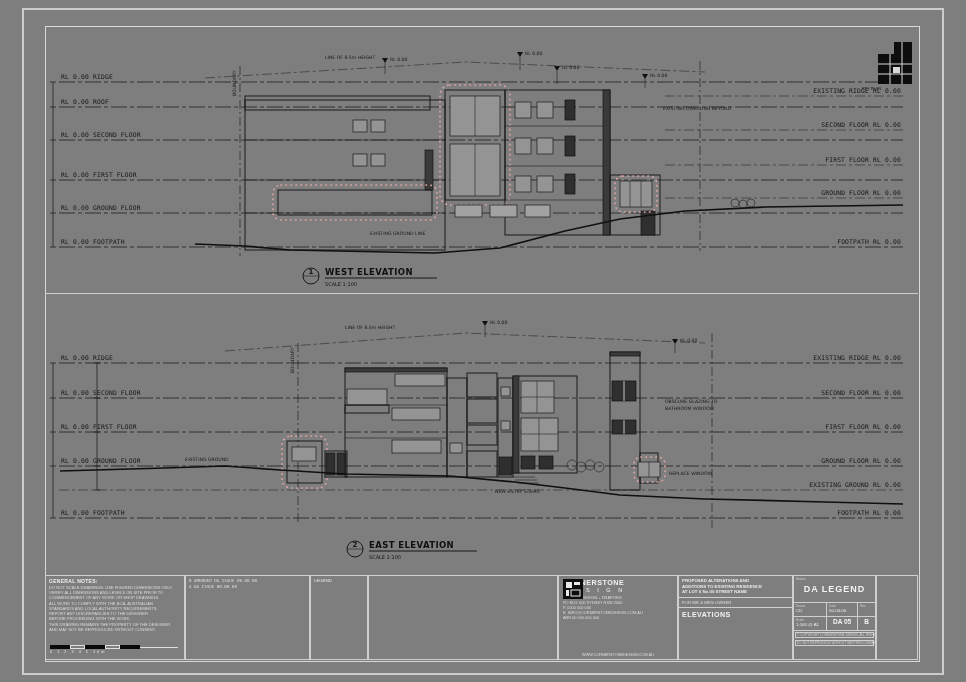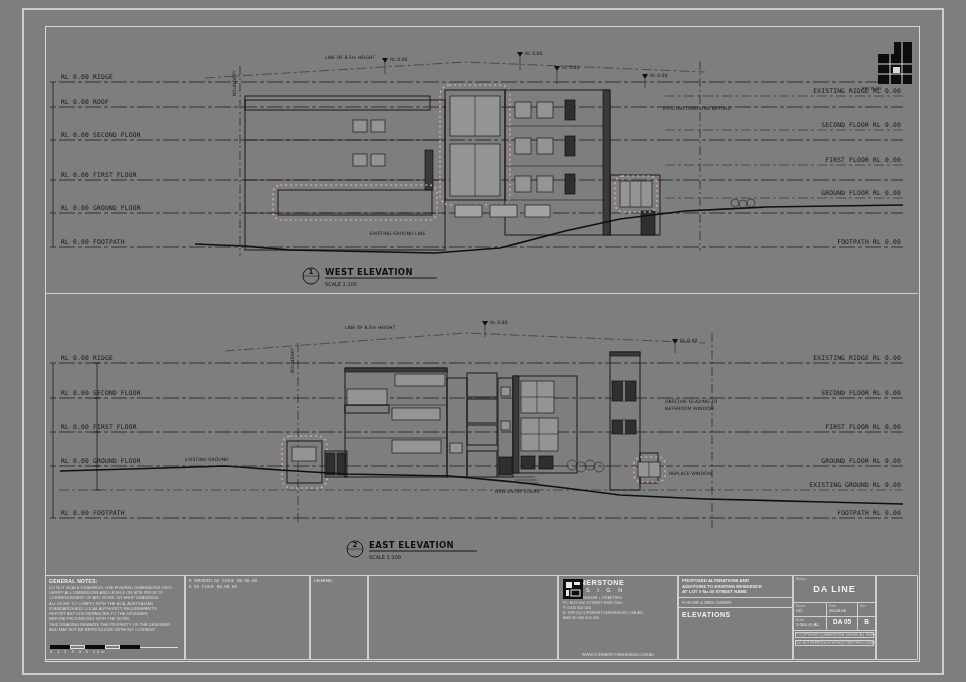--- a/index.html
+++ b/index.html
@@ -457,21 +457,21 @@
       </div>
       <div class="bx">
         <div class="cl">FOR MR &amp; MRS OWNER</div>
       </div>
       <div class="dt">ELEVATIONS</div>
     </div>
 
     <div class="cell issue">
       <div class="bx1">
         <span class="slbl">Status</span>
-        <div class="status">DA LINE</div>
+        <div class="status">DA LEGEND</div>
       </div>
       <div class="grid">
         <div class="grow">
           <div class="gc" style="flex:1.3">
             <span class="glbl">Drawn</span>
             <span class="gval">CD</span>
           </div>
           <div class="gc" style="flex:1.2">
             <span class="glbl">Date</span>
             <span class="gval">00.00.00</span>

